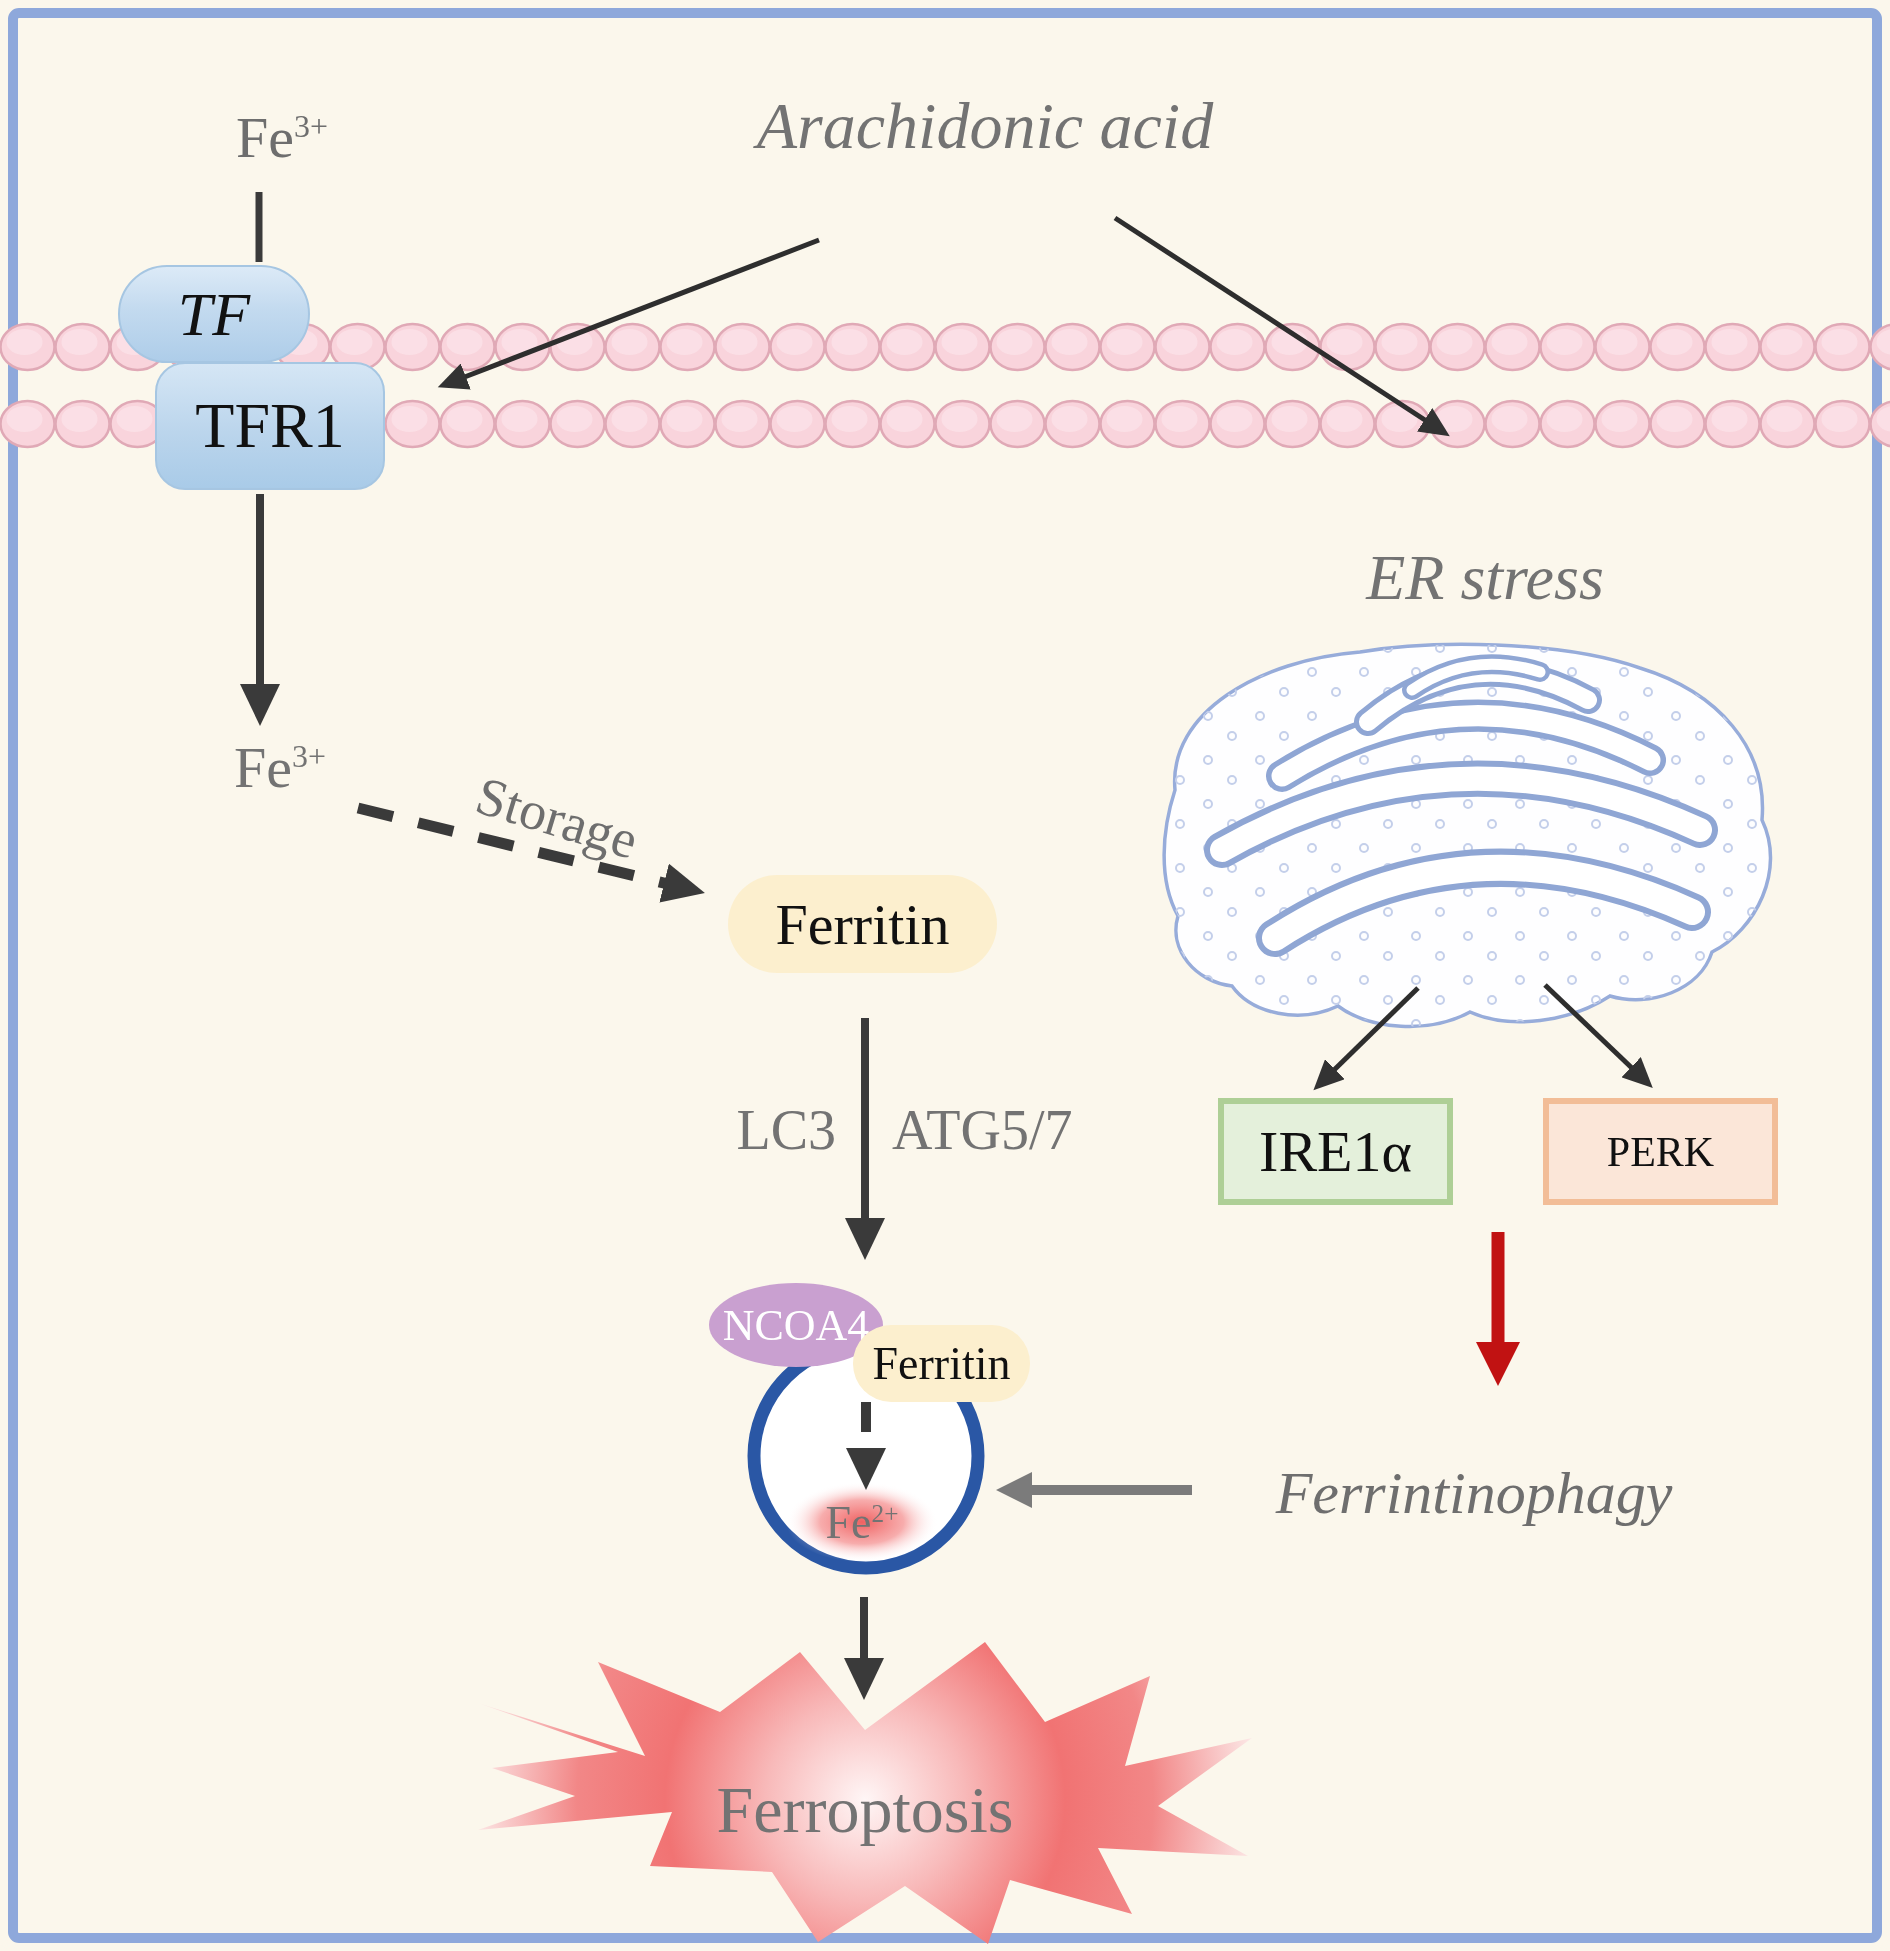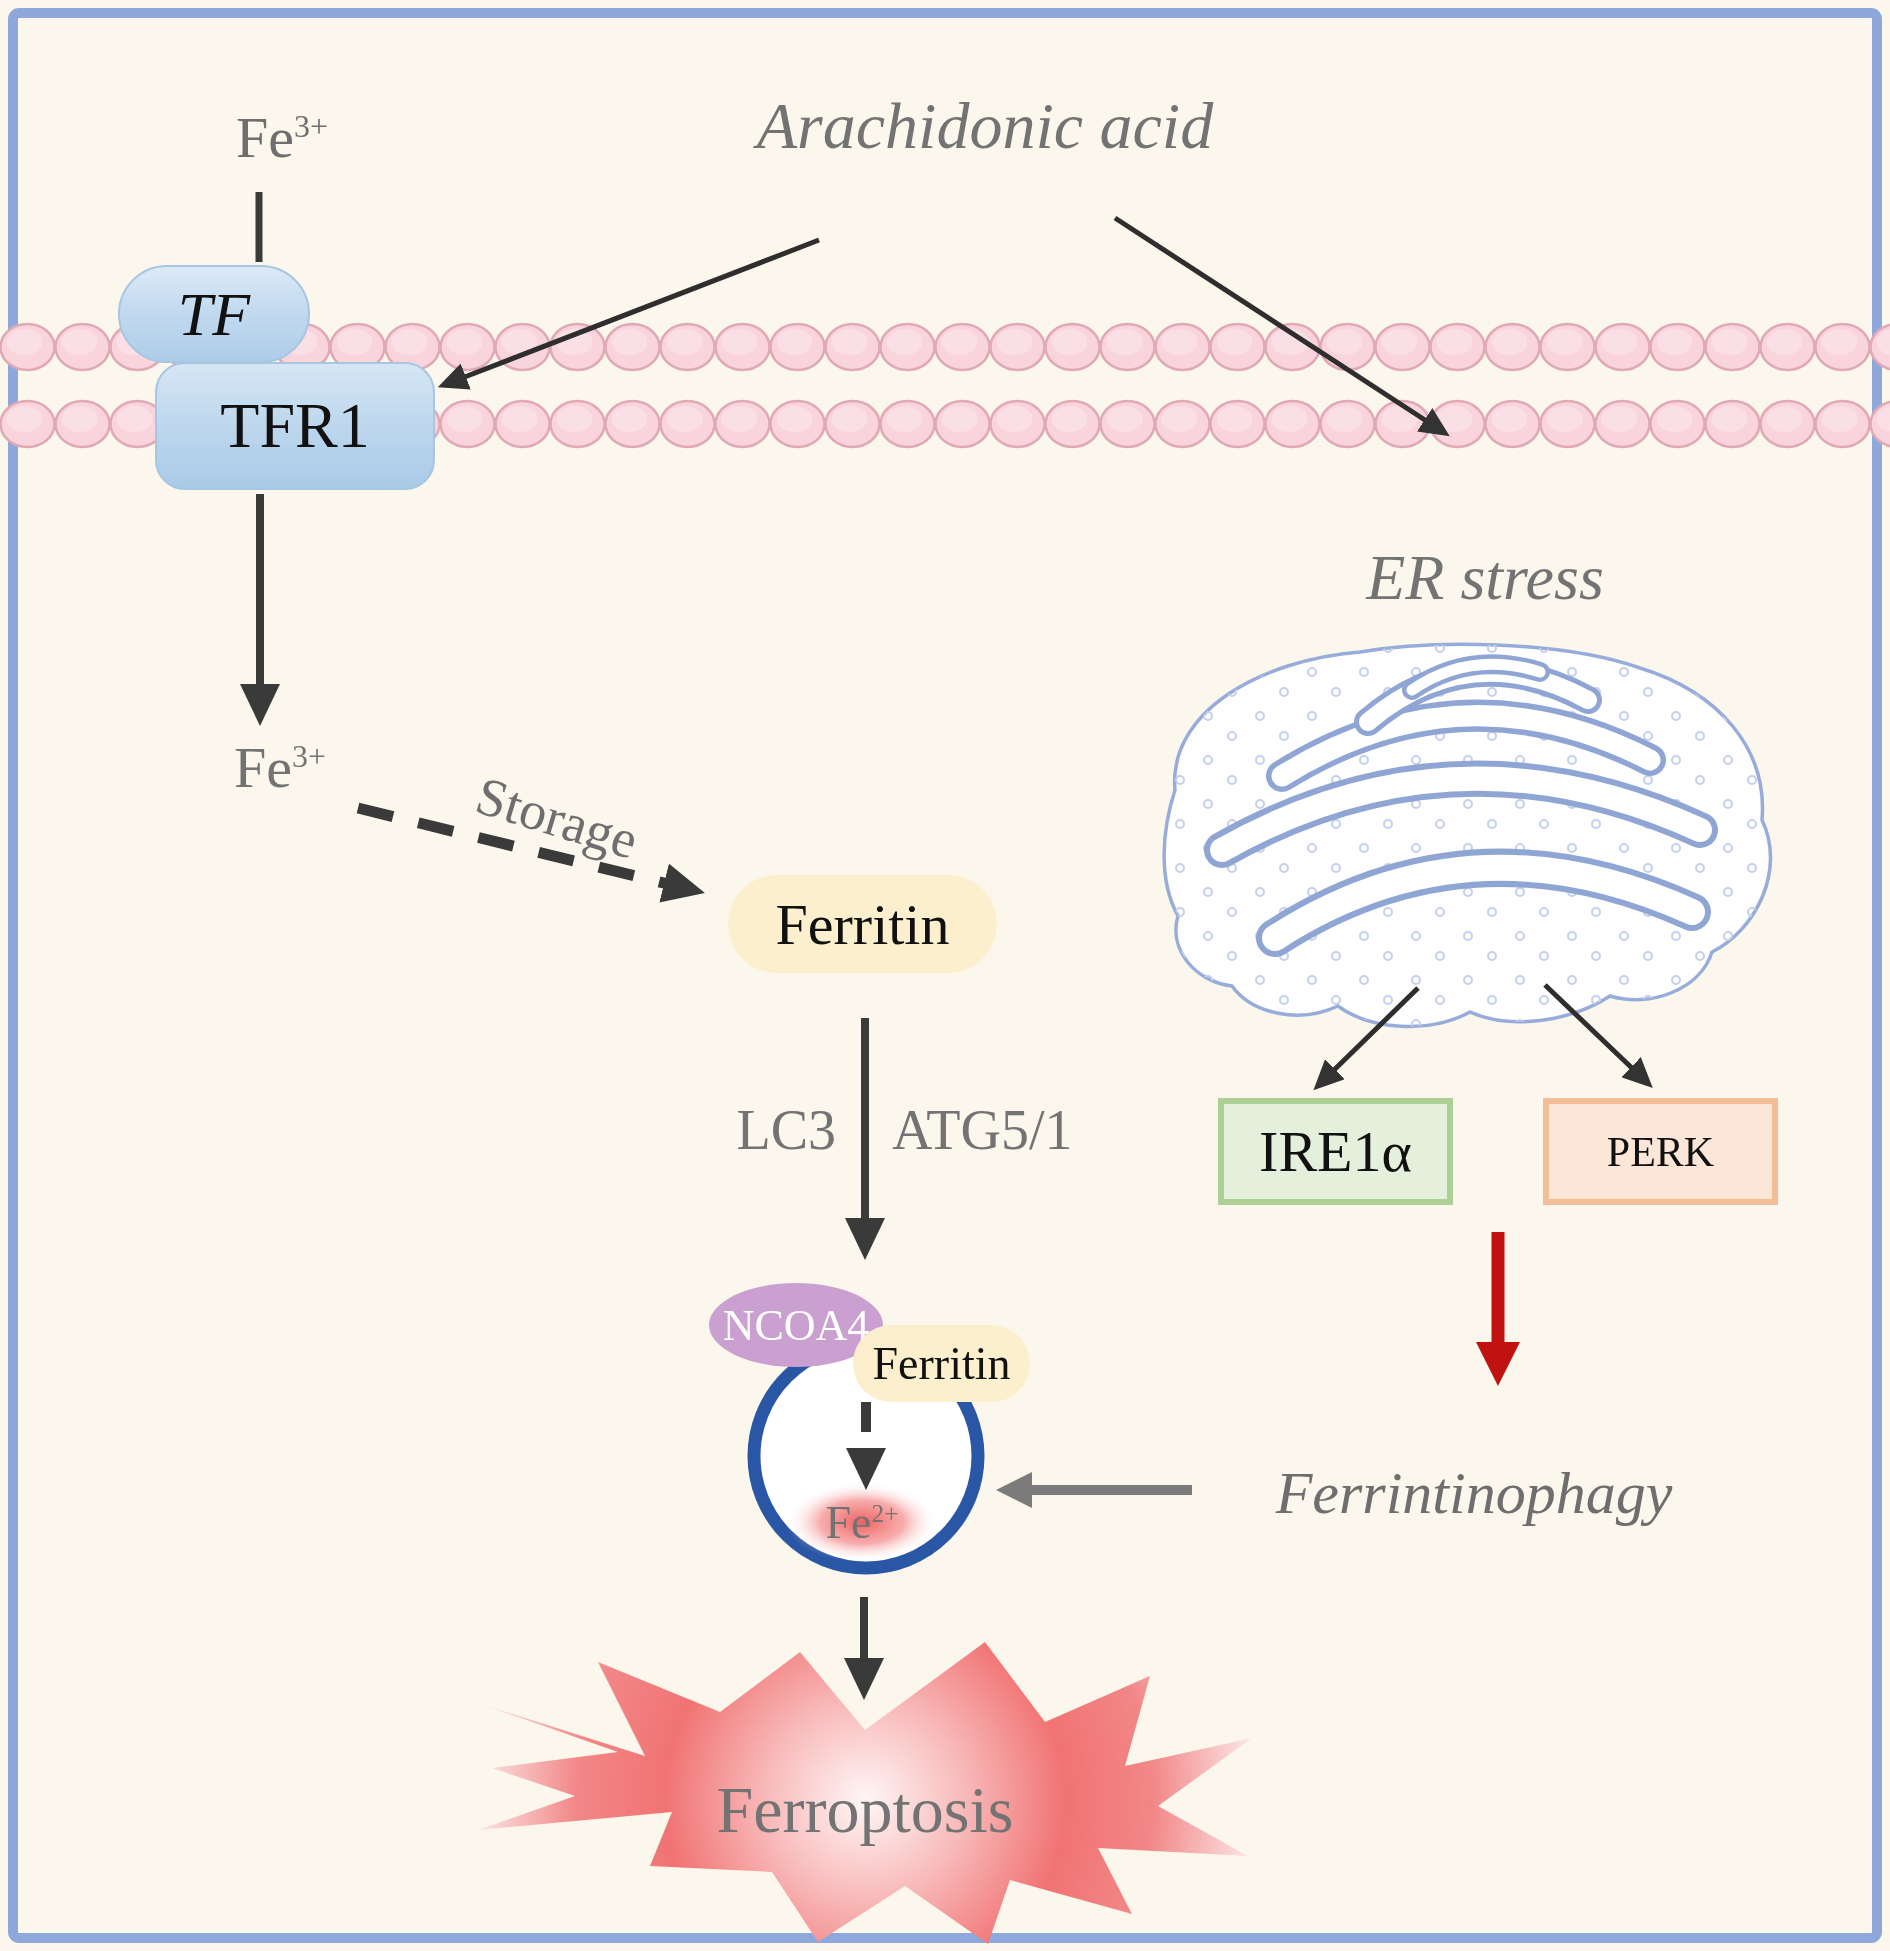--- a/index.html
+++ b/index.html
@@ -18,21 +18,21 @@
   .node{
     position:absolute;display:flex;align-items:center;justify-content:center;
     color:#111;box-sizing:border-box;
   }
   .tf-box{
     left:118px;top:265px;width:192px;height:98px;border-radius:49px;
     background:linear-gradient(180deg,#DCEAF7 0%,#C3DAEF 45%,#AECDE9 100%);
     border:2px solid #A6C6E2;font-size:62px;font-style:italic;
   }
   .tfr1-box{
-    left:155px;top:362px;width:280px;height:128px;border-radius:30px;
+    left:155px;top:362px;width:230px;height:128px;border-radius:30px;
     background:linear-gradient(180deg,#D5E6F5 0%,#BBD5EC 55%,#A9CBE8 100%);
     border:2px solid #A6C6E2;font-size:64px;
   }
   .ferritin-pill{
     left:728px;top:875px;width:269px;height:98px;border-radius:49px;
     background:#FCEFCE;font-size:58px;
   }
   .ncoa4-ellipse{
     left:709px;top:1283px;width:174px;height:84px;border-radius:50%;
     background:#C9A0D0;color:#ffffff;font-size:44px;
@@ -194,21 +194,21 @@
   </div>
 
   <div class="lbl gray" style="left:557px;top:818px;font-size:54px;transform:translate(-50%,-50%) rotate(17deg);">
     <span>Storage</span>
   </div>
 
   <div class="lbl" style="left:836px;top:1130px;font-size:56px;transform:translate(-100%,-50%);">
     <span>LC3</span>
   </div>
   <div class="lbl" style="left:892px;top:1130px;font-size:56px;transform:translate(0,-50%);">
-    <span>ATG5/1</span>
+    <span>ATG5/7</span>
   </div>
 
   <div class="lbl center" style="left:862px;top:1523px;font-size:46px;">
     <span>Fe</span><sup>2+</sup>
   </div>
 
   <div class="lbl center italic" style="left:1485px;top:578px;font-size:64px;">
     <span>ER stress</span>
   </div>
 

